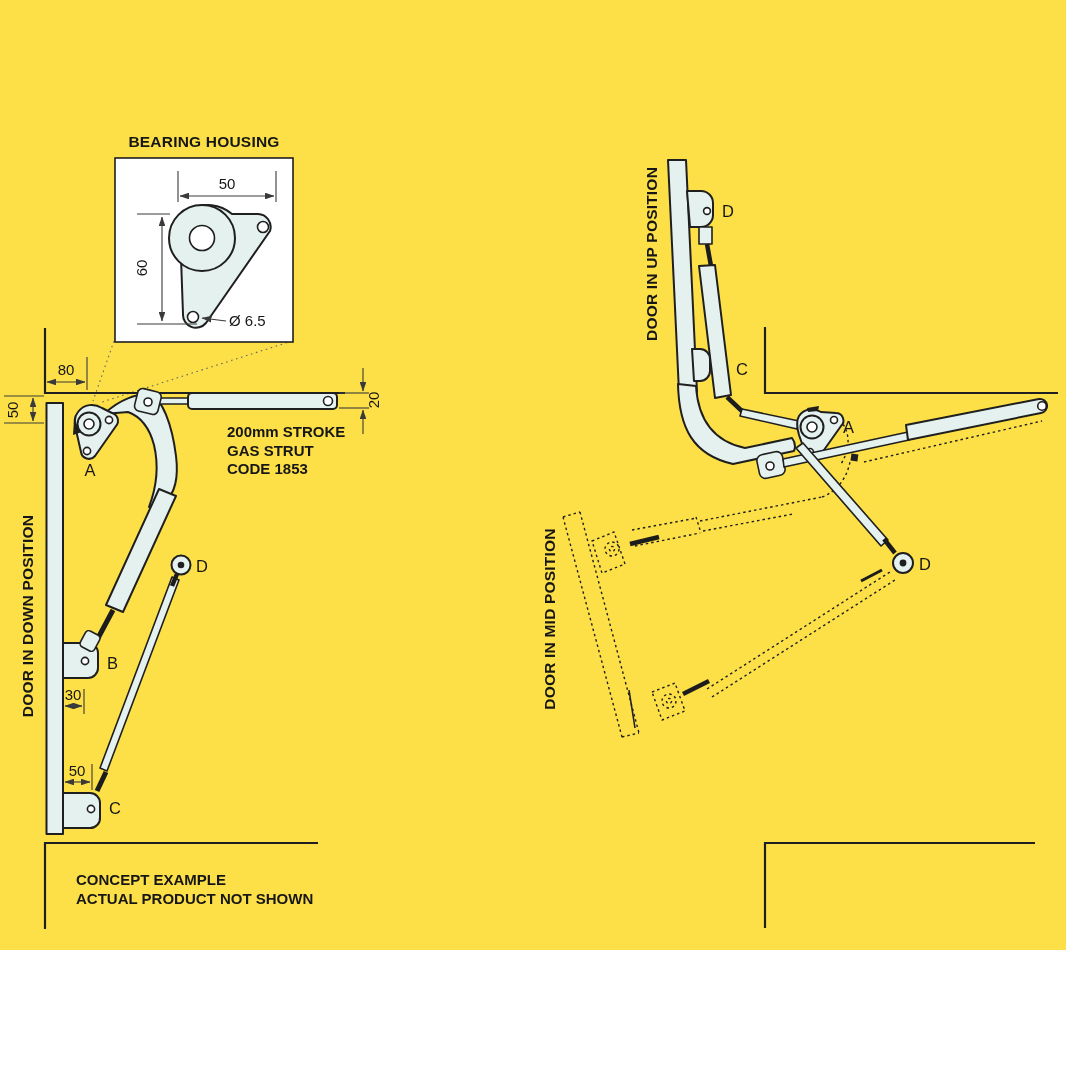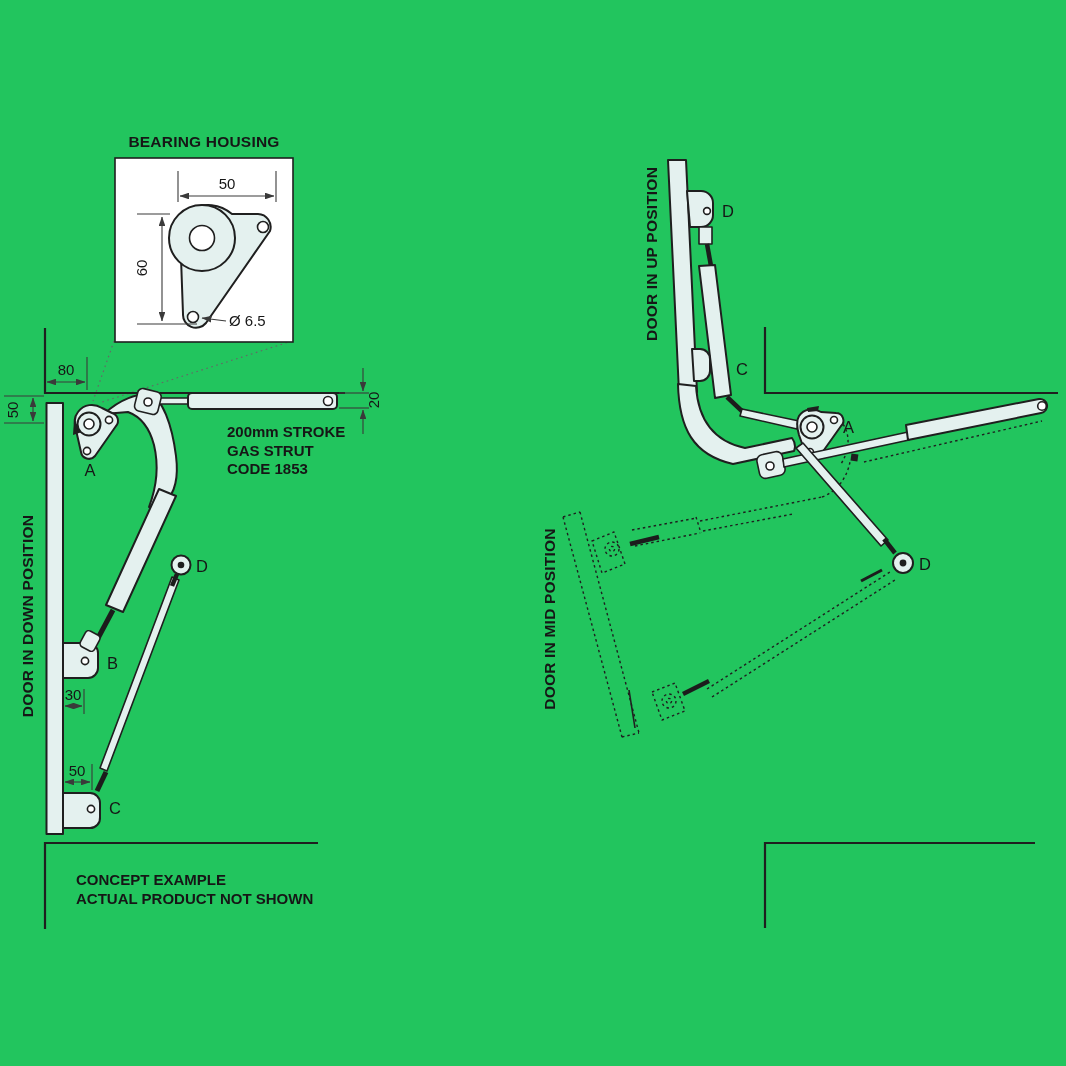--- a/index.html
+++ b/index.html
@@ -1,16 +1,16 @@
 <!DOCTYPE html>
 <html style="--fill: #e4f1ef; --line: #1f1f1f; --dim: #3a3a3a;"><head>
 <meta charset="utf-8">
 <style>
   html,body{margin:0;padding:0;background:#fff;}
-  .stage{width:1066px;height:1066px;position:relative;background:#22c55e;
+  .stage{width:1066px;height:950px;position:relative;background:#fde047;
          font-family:"Liberation Sans",sans-serif;}
   svg{display:block}
   svg text{font-family:"Liberation Sans",sans-serif;fill:#161616;}
   .part      {fill:var(--fill);stroke:var(--line);stroke-width:2;stroke-linejoin:round;}
   .part-thin {fill:var(--fill);stroke:var(--line);stroke-width:1.6;stroke-linejoin:round;}
   .hole      {fill:#ffffff;stroke:var(--line);stroke-width:1.6;}
   .darkfill  {fill:var(--line);stroke:none;}
   .wall      {fill:none;stroke:var(--line);stroke-width:2.2;stroke-linejoin:miter;}
   .thread    {stroke:#1c1c1c;stroke-width:5;fill:none;stroke-linecap:butt;}
   .thread-s  {stroke:#1c1c1c;stroke-width:4.5;fill:none;}

